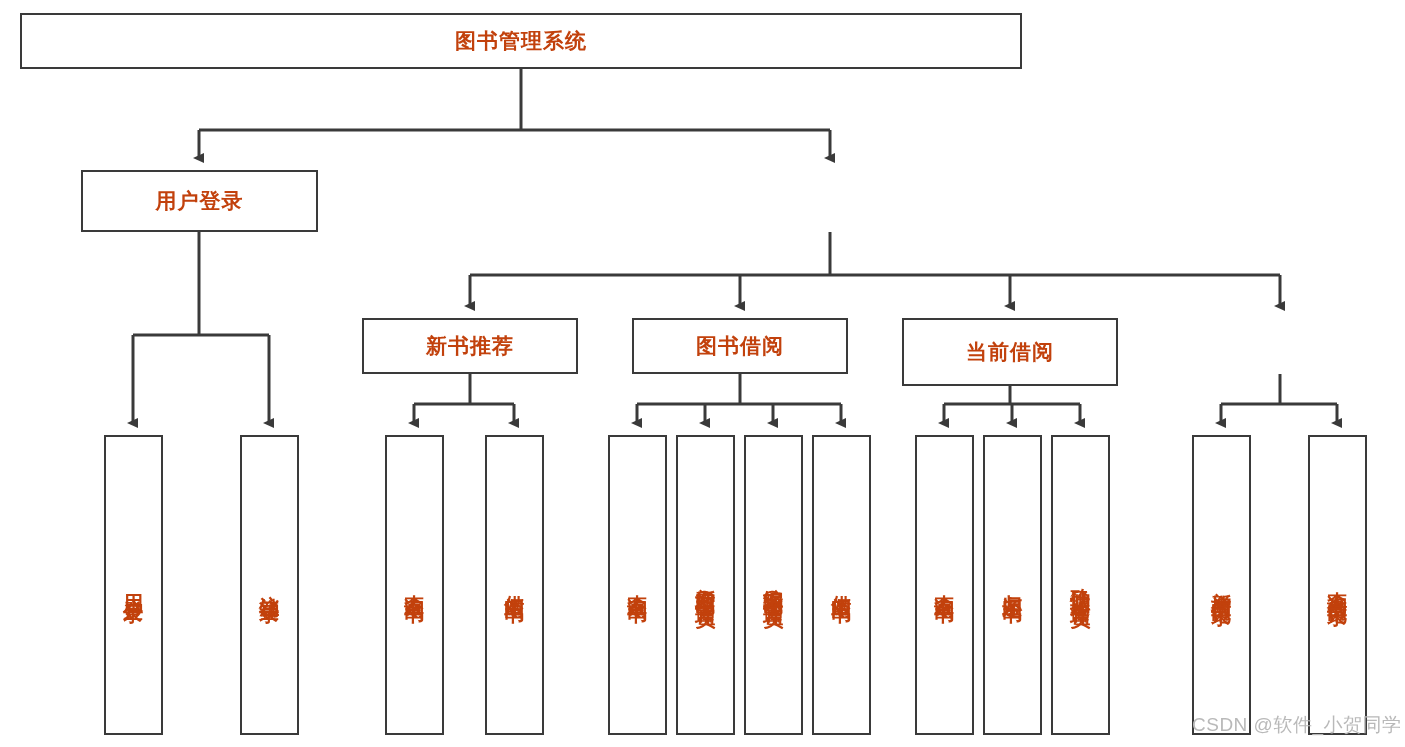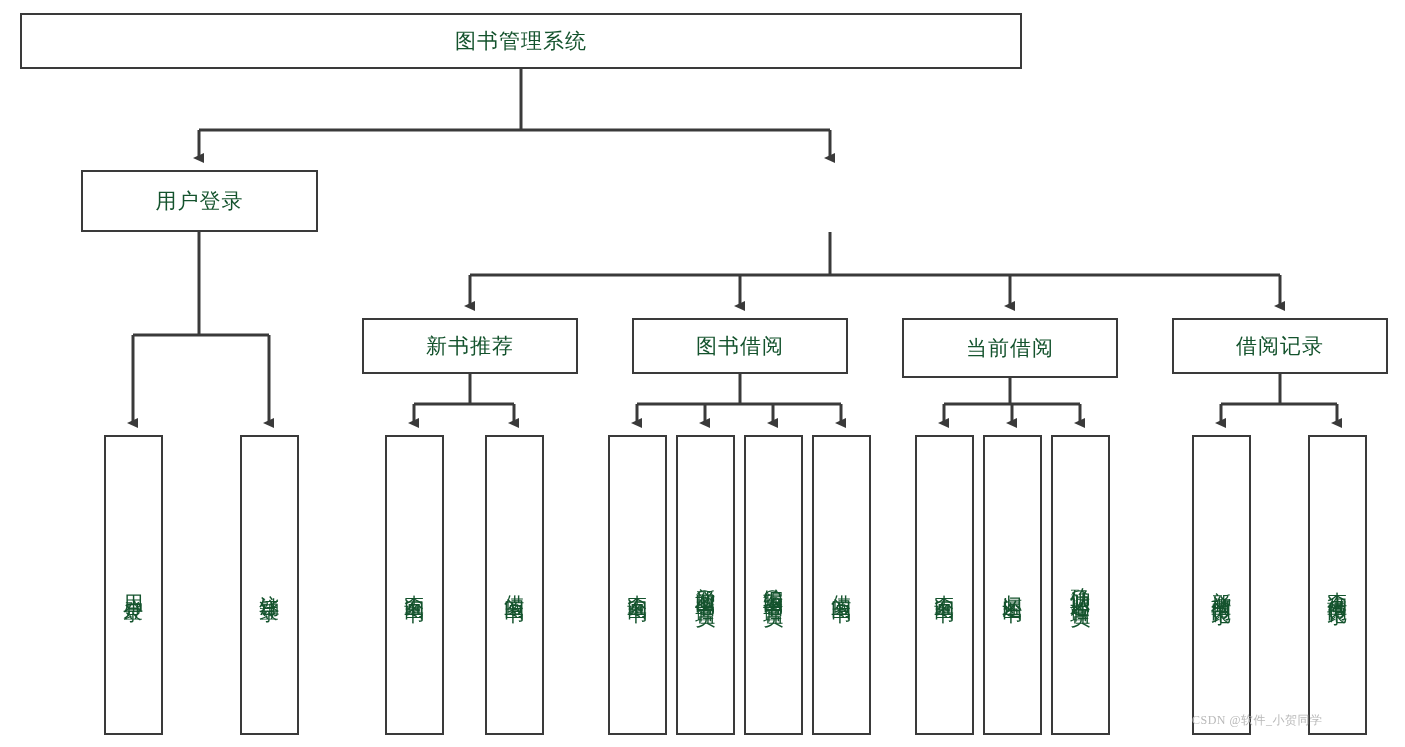--- a/index.html
+++ b/index.html
@@ -26,21 +26,22 @@
     pointer-events: none;
   }
   .node {
     position: absolute;
     box-sizing: border-box;
     background: #ffffff;
     border: 2px solid #3a3a3a;
     display: flex;
     align-items: center;
     justify-content: center;
-    color: #14532d;
+    color: #c2410c;
+    font-weight: bold;
   }
   .node.horiz {
     font-size: 21px;
     letter-spacing: 1px;
   }
   .node.leaf {
     font-size: 20px;
     letter-spacing: 1px;
     align-items: center;
     justify-content: center;
@@ -53,25 +54,24 @@
     white-space: nowrap;
     text-align: center;
   }
   .node .htext {
     white-space: nowrap;
   }
   #watermark {
     position: absolute;
     left: 1192px;
     top: 712px;
-    font-size: 12px;
+    font-size: 19px;
     color: #b9b9b9;
     white-space: nowrap;
     letter-spacing: 0.5px;
-    font-family: Liberation Serif, serif;
   }
 </style>
 </head>
 <body>
 
 <div id="canvas">
 
   <svg class="edges" viewBox="0 0 1405 747">
     <defs>
       <marker id="arrow" markerWidth="12" markerHeight="12" refX="6" refY="6" orient="auto" markerUnits="userSpaceOnUse">
@@ -129,25 +129,22 @@
   <div class="node horiz" style="left:81px; top:170px; width:237px; height:62px;">
     <span class="htext">用户登录</span>
   </div>
 
   <div class="node horiz" style="left:632px; top:318px; width:216px; height:56px;">
     <span class="htext">图书借阅</span>
   </div>
   <div class="node horiz" style="left:362px; top:318px; width:216px; height:56px;">
     <span class="htext">新书推荐</span>
   </div>
-  <div class="node horiz" style="left:902px; top:318px; width:216px; height:60px;">
+  <div class="node horiz" style="left:902px; top:318px; width:216px; height:68px;">
     <span class="htext">当前借阅</span>
-  </div>
-  <div class="node horiz" style="left:1172px; top:318px; width:216px; height:56px;">
-    <span class="htext">借阅记录</span>
   </div>
 
   <div class="node leaf" style="left:104px; top:435px; width:59px; height:300px;">
     <span class="vtext">用户登录</span>
   </div>
   <div class="node leaf" style="left:240px; top:435px; width:59px; height:300px;">
     <span class="vtext">注销登录</span>
   </div>
 
   <div class="node leaf" style="left:385px; top:435px; width:59px; height:300px;">

